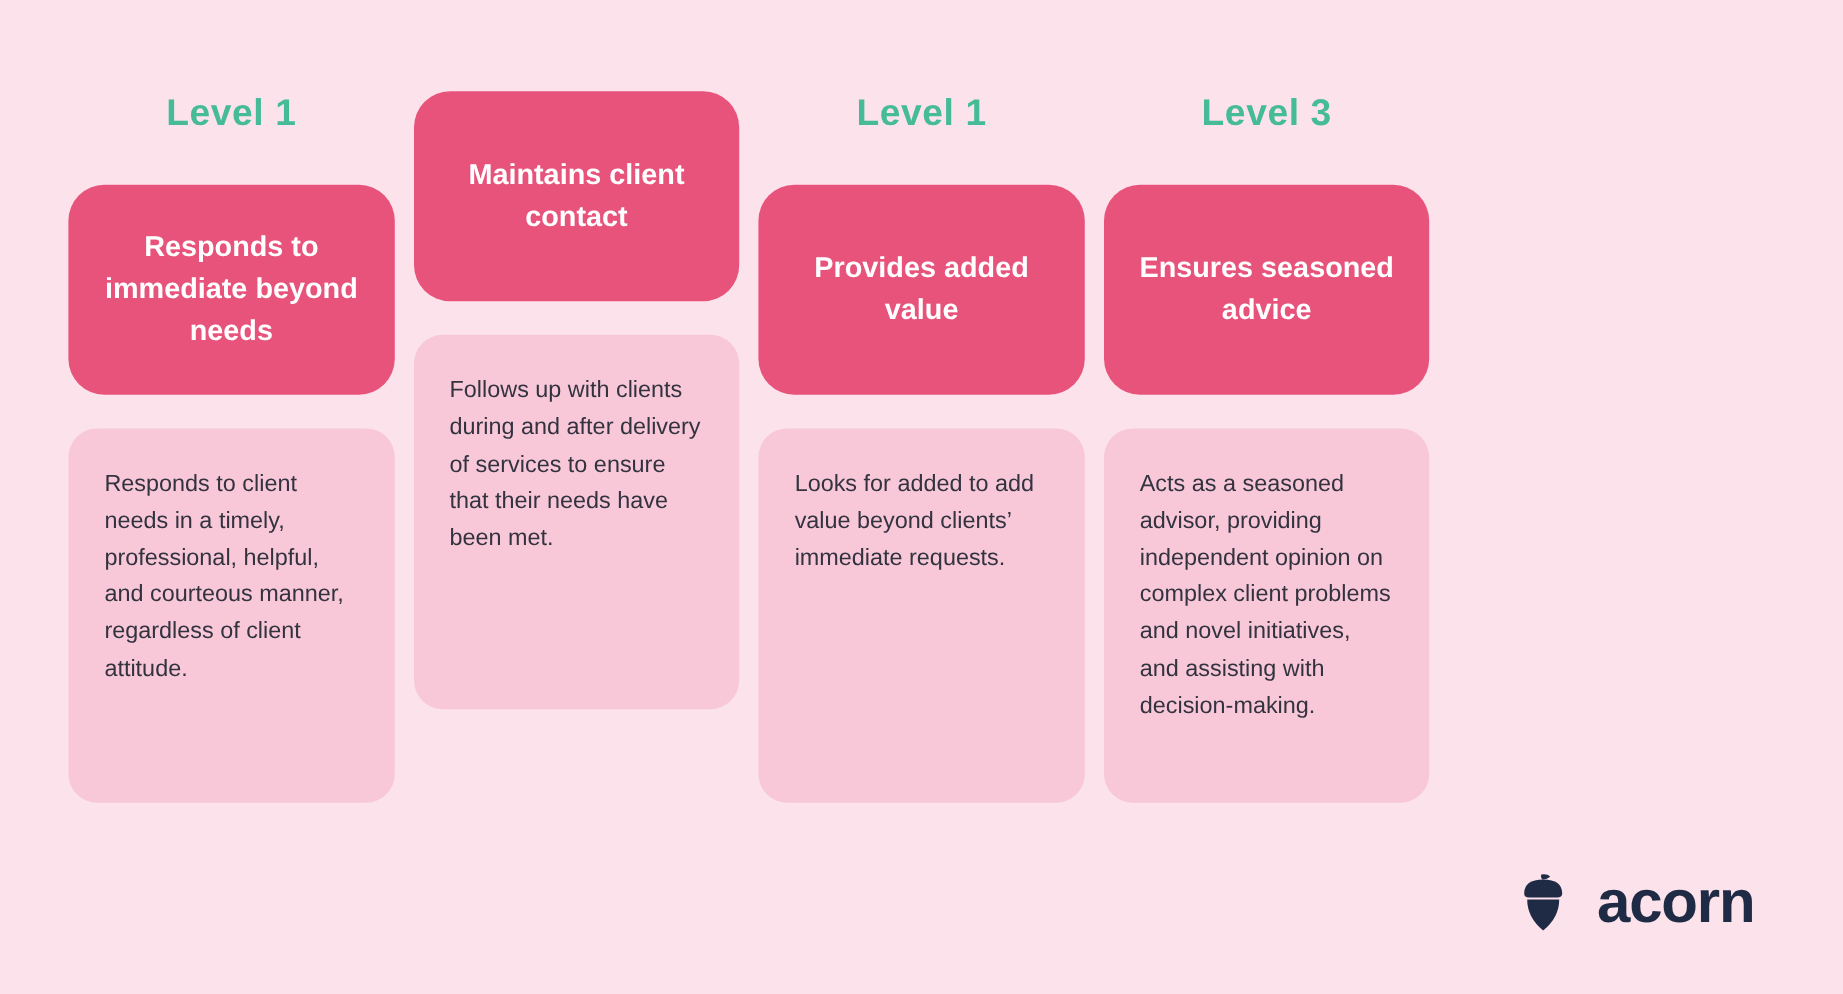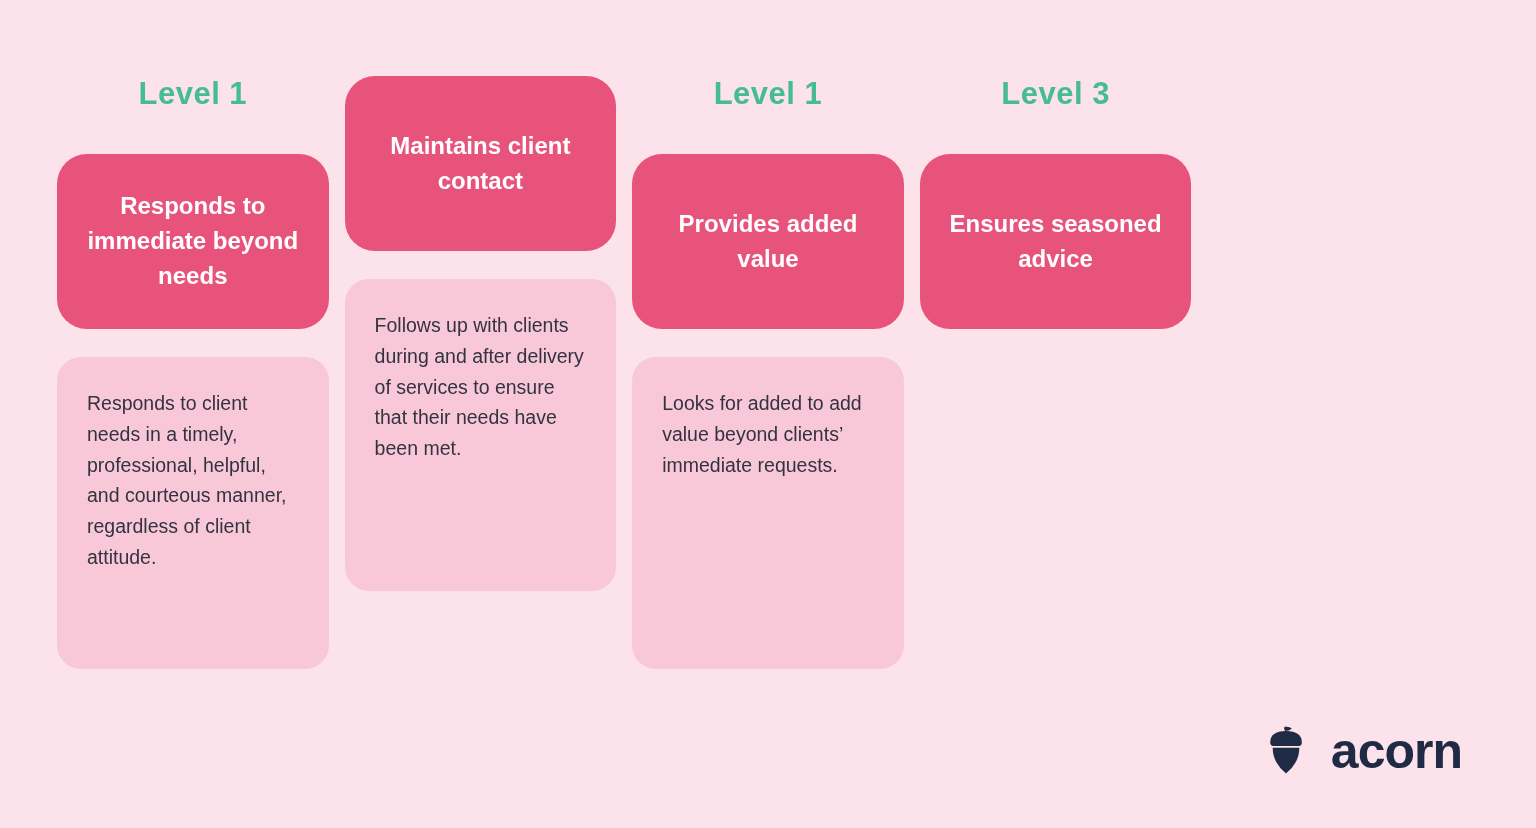--- a/index.html
+++ b/index.html
@@ -66,20 +66,21 @@
     color: #333340;
     font-size: 19.5px;
     line-height: 1.58;
     text-align: left;
   }
   .logo {
     position: absolute;
     right: 74px;
     bottom: 48px;
     display: flex;
+    align-items: center;
     gap: 24px;
   }
   .logo .acorn-icon {
     width: 42px;
     height: 50px;
     display: inline-block;
   }
   .logo .logo-text {
     color: #1f2a44;
     font-size: 50px;
@@ -123,20 +124,23 @@
       <div class="desc-card">
         <div class="desc-text">Looks for added to add value beyond clients’ immediate requests.</div>
       </div>
     </div>
 
     <div class="column">
       <div class="level-heading">Level 3</div>
       <div class="title-card">
         <div class="title-text">Ensures seasoned advice</div>
       </div>
+      <div class="desc-card">
+        <div class="desc-text">Acts as a seasoned advisor, providing independent opinion on complex client problems and novel initiatives, and assisting with decision-making.</div>
+      </div>
     </div>
 
     <div class="column">
     </div>
 
   </div>
 
   <div class="logo">
     <span class="acorn-icon">
       <svg viewBox="0 0 100 120" width="42" height="50" aria-hidden="true">

